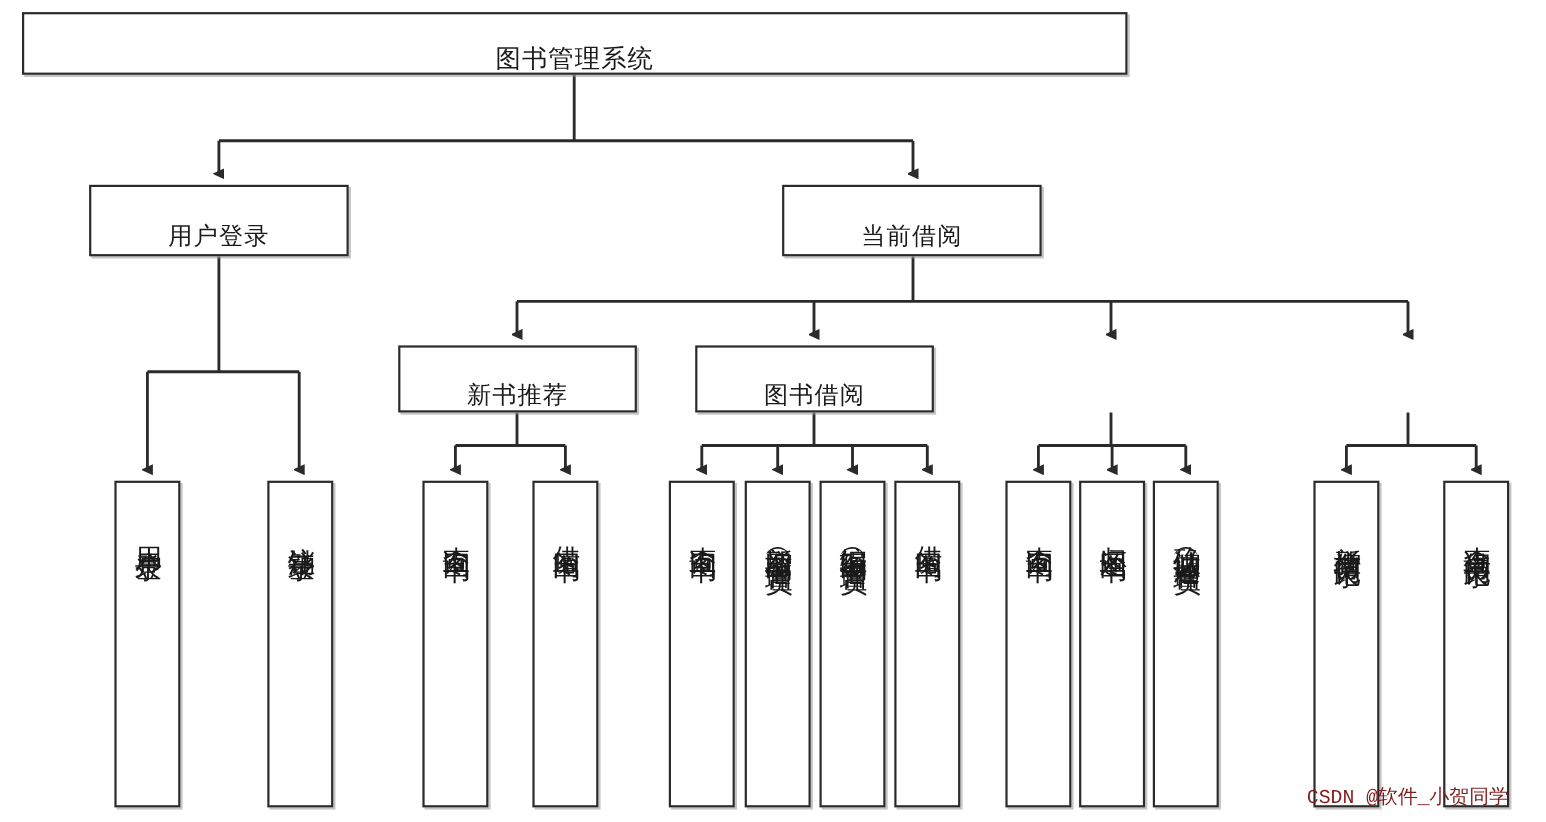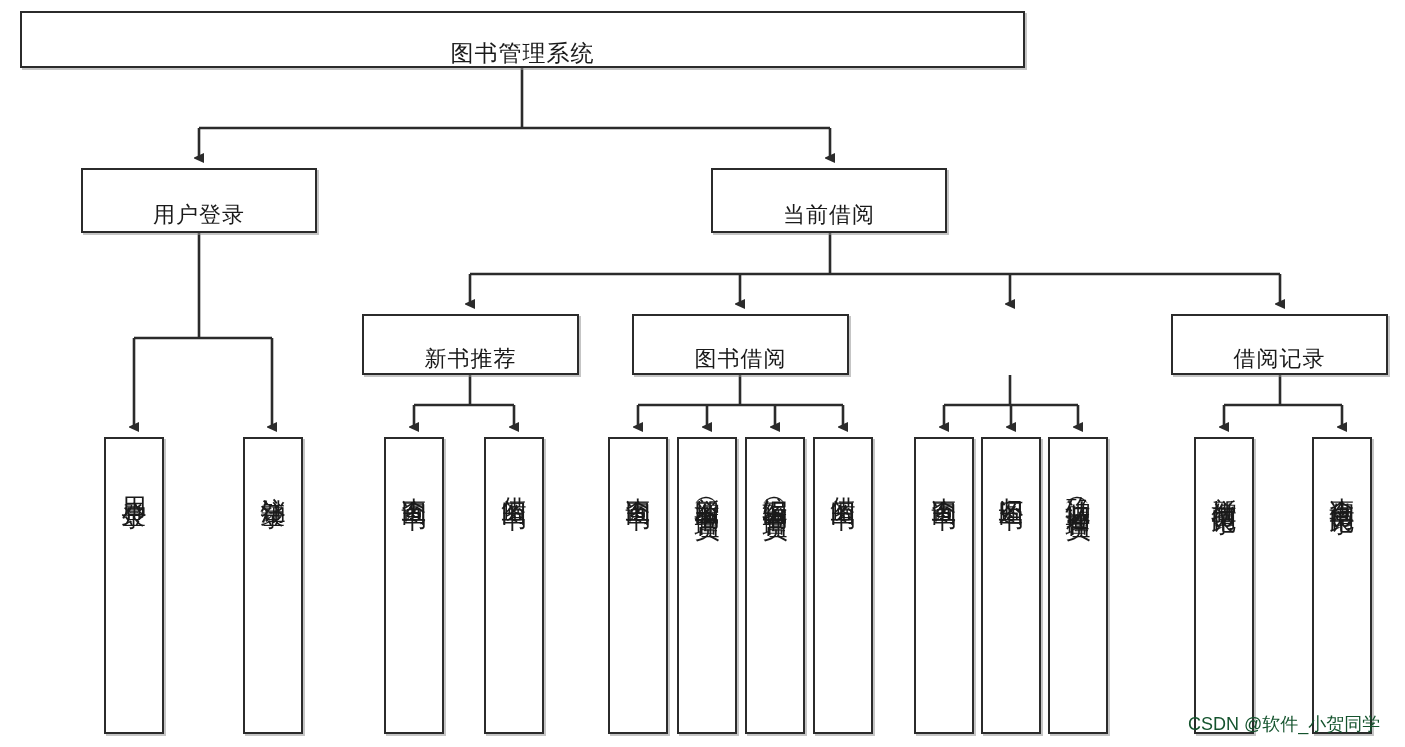--- a/index.html
+++ b/index.html
@@ -69,24 +69,24 @@
     text-orientation:upright;
     letter-spacing:3px;
     white-space:nowrap;
   }
 
   
   #watermark{
     position:absolute;
     left:1188px;top:712px;
     font-size:18px;
-    color:#14532d;
+    color:#7f1d1d;
     white-space:nowrap;
     z-index:5;
-    font-family:Liberation Sans, sans-serif;
+    font-family:Liberation Mono, monospace;
   }
 </style>
 </head>
 <body>
 
 <div id="canvas">
 
   <svg id="wires" viewBox="0 0 1405 747" xmlns="http://www.w3.org/2000/svg">
     <defs>
       <marker id="arrow" markerWidth="10" markerHeight="10" refX="5" refY="5" orient="auto" markerUnits="userSpaceOnUse">
@@ -151,23 +151,20 @@
 
   <div class="node shadowed lvl3" id="node-new-book">
     <span class="label">新书推荐</span>
   </div>
 
   <div class="node shadowed lvl3" id="node-book-borrow">
     <span class="label">图书借阅</span>
   </div>
 
 
-  <div class="node shadowed lvl3" id="node-borrow-record">
-    <span class="label">借阅记录</span>
-  </div>
 
   <div class="node shadowed leaf" style="left:104px;">
     <span class="label">用户登录</span>
   </div>
   <div class="node shadowed leaf" style="left:243px;">
     <span class="label">注销登录</span>
   </div>
 
   <div class="node shadowed leaf" style="left:384px;">
     <span class="label">查询图书</span>

